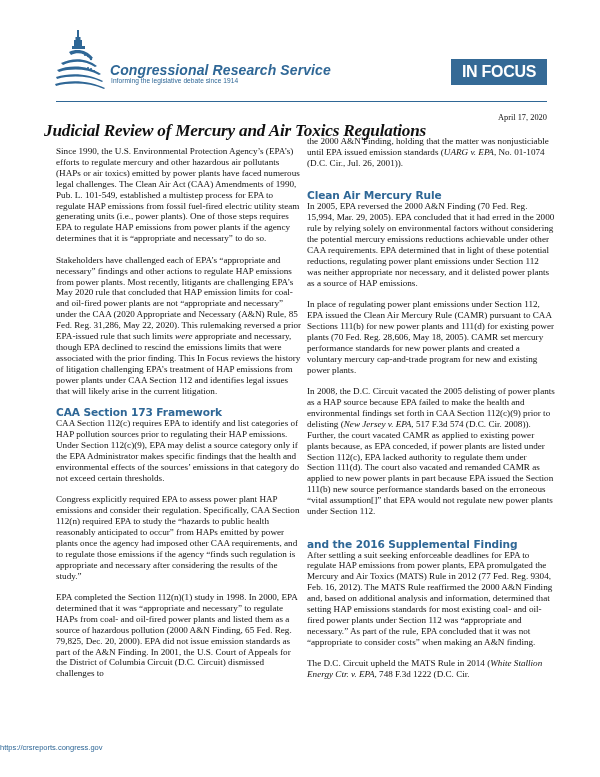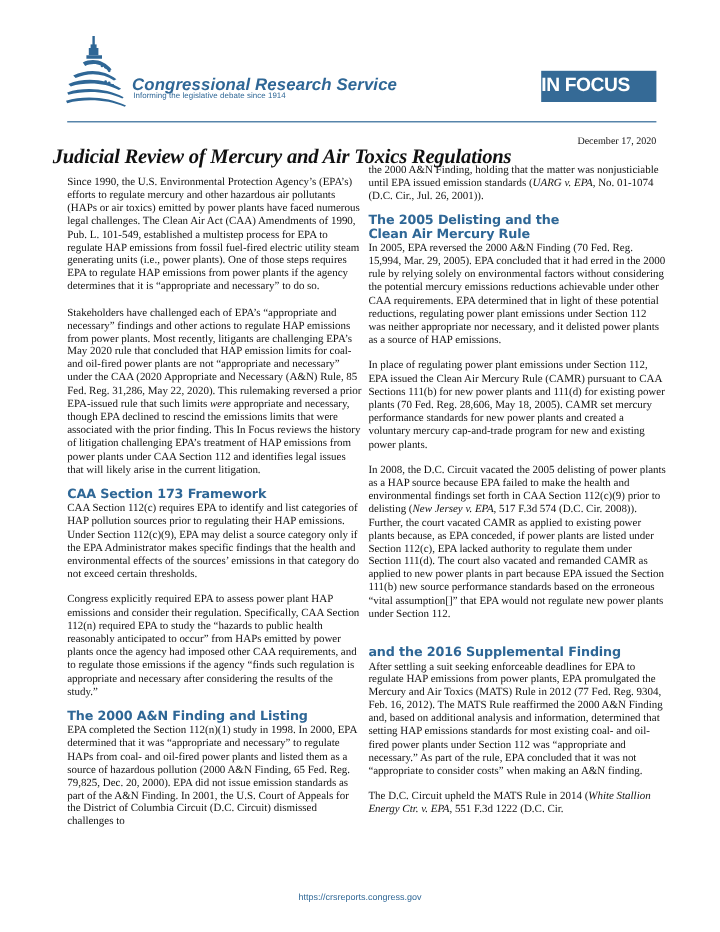--- a/index.html
+++ b/index.html
@@ -1,29 +1,29 @@
 <!DOCTYPE html>
 <html><head>
 <meta charset="utf-8">
 <style>
   html, body { margin: 0; padding: 0; background: #ffffff; }
   body { width: 600px; height: 777px; position: relative; overflow: hidden; font-family: "Liberation Serif", serif; color: #111; }
   .logo { position: absolute; left: 55px; top: 28px; width: 50px; height: 62px; }
   .org-name { position: absolute; left: 110px; top: 62px; font-family: "Liberation Sans", sans-serif; font-style: italic; font-weight: bold; font-size: 14px; color: #2f6796; letter-spacing: 0.1px; }
   .org-tagline { position: absolute; left: 111px; top: 77px; font-family: "Liberation Sans", sans-serif; font-size: 6.6px; color: #2f6796; letter-spacing: 0.05px; }
-  .badge { position: absolute; left: 451px; top: 59px; width: 96px; height: 26px; background: #356a96; color: #fff; font-family: "Liberation Sans", sans-serif; font-weight: bold; font-size: 16px; line-height: 26px; letter-spacing: -0.3px; }
+  .badge { position: absolute; left: 451px; top: 59px; width: 96px; height: 26px; background: #356a96; color: #fff; font-family: "Liberation Sans", sans-serif; font-weight: bold; font-size: 16px; line-height: 26px; text-align: center; letter-spacing: -0.3px; }
   .rule { position: absolute; left: 56px; top: 101px; width: 491px; height: 1px; background: #2f6796; }
   .date { position: absolute; right: 53px; top: 113px; font-size: 8.4px; color: #111; }
   .title { position: absolute; left: 44px; top: 121px; font-size: 17.2px; font-weight: bold; color: #111; letter-spacing: -0.2px; white-space: nowrap; font-style: italic; }
   .col { position: absolute; top: 146px; width: 246px; font-size: 9.15px; line-height: 10.9px; }
   .col-left { left: 56px; }
   .col-right { left: 307px; width: 248px; top: 136px; }
   .col p { margin: 0 0 10.6px 0; }
   .col h2 { margin: 0; font-family: "DejaVu Sans", sans-serif; font-weight: bold; font-size: 10.6px; line-height: 11px; color: #2f6796; letter-spacing: -0.1px; }
-  .footer { position: absolute; left: 0; width: 600px; top: 743px; text-align: center; font-family: "Liberation Sans", sans-serif; font-size: 7.5px; color: #2f6796; }
+  .footer { position: absolute; left: 0; width: 600px; top: 743px; font-family: "Liberation Sans", sans-serif; font-size: 7.5px; color: #2f6796; }
   em { font-style: italic; }
 </style>
 </head>
 <body>
 
 <svg class="logo" viewBox="0 0 50 62">
   <g fill="#2f6796">
     <rect x="22" y="2" width="2" height="8"></rect>
     <rect x="20.5" y="9" width="5" height="3"></rect>
     <rect x="19" y="12" width="8" height="6"></rect>
@@ -40,37 +40,36 @@
     <path d="M1 49 C16 44 35 46 48 53 L47 54 C34 48 17 47 2 51 Z"></path>
     <path d="M0 56 C16 51 36 53 50 60 L49 61 C35 55 16 54 1 58 Z"></path>
   </g>
 </svg>
 
 <div class="org-name">Congressional Research Service</div>
 <div class="org-tagline">Informing the legislative debate since 1914</div>
 <div class="badge">IN FOCUS</div>
 <div class="rule"></div>
 
-<div class="date">December 17, 2020</div>
+<div class="date">April 17, 2020</div>
 <div class="title">Judicial Review of Mercury and Air Toxics Regulations</div>
 
 <div class="col col-left">
   <p>Since 1990, the U.S. Environmental Protection Agency’s (EPA’s) efforts to regulate mercury and other hazardous air pollutants (HAPs or air toxics) emitted by power plants have faced numerous legal challenges. The Clean Air Act (CAA) Amendments of 1990, Pub. L. 101-549, established a multistep process for EPA to regulate HAP emissions from fossil fuel-fired electric utility steam generating units (i.e., power plants). One of those steps requires EPA to regulate HAP emissions from power plants if the agency determines that it is “appropriate and necessary” to do so.</p>
   <p><span>Stakeholders have challenged each of EPA’s “appropriate and necessary” findings and other actions to regulate HAP emissions from power plants. Most recently, litigants are challenging EPA’s May 2020 rule that concluded that HAP emission limits for coal- and oil-fired power plants are not “appropriate and necessary” under the CAA (2020 Appropriate and Necessary (A&amp;N) Rule, 85 Fed. Reg. 31,286, May 22, 2020). This rulemaking reversed a prior EPA-issued rule that such limits </span><em>were</em><span> appropriate and necessary, though EPA declined to rescind the emissions limits that were associated with the prior finding. This In Focus reviews the history of litigation challenging EPA’s treatment of HAP emissions from power plants under CAA Section 112 and identifies legal issues that will likely arise in the current litigation.</span></p>
   <h2>CAA Section 173 Framework</h2>
   <p>CAA Section 112(c) requires EPA to identify and list categories of HAP pollution sources prior to regulating their HAP emissions. Under Section 112(c)(9), EPA may delist a source category only if the EPA Administrator makes specific findings that the health and environmental effects of the sources’ emissions in that category do not exceed certain thresholds.</p>
   <p>Congress explicitly required EPA to assess power plant HAP emissions and consider their regulation. Specifically, CAA Section 112(n) required EPA to study the “hazards to public health reasonably anticipated to occur” from HAPs emitted by power plants once the agency had imposed other CAA requirements, and to regulate those emissions if the agency “finds such regulation is appropriate and necessary after considering the results of the study.”</p>
-  <h2>The 2000 A&amp;N Finding and Listing</h2>
   <p>EPA completed the Section 112(n)(1) study in 1998. In 2000, EPA determined that it was “appropriate and necessary” to regulate HAPs from coal- and oil-fired power plants and listed them as a source of hazardous pollution (2000 A&amp;N Finding, 65 Fed. Reg. 79,825, Dec. 20, 2000). EPA did not issue emission standards as part of the A&amp;N Finding. In 2001, the U.S. Court of Appeals for the District of Columbia Circuit (D.C. Circuit) dismissed challenges to</p>
 </div>
 
 <div class="col col-right">
   <p><span>the 2000 A&amp;N Finding, holding that the matter was nonjusticiable until EPA issued emission standards (</span><em>UARG v. EPA</em><span>, No. 01-1074 (D.C. Cir., Jul. 26, 2001)).</span></p>
-  <h2><span>The 2005 Delisting and the</span><br><span>Clean Air Mercury Rule</span></h2>
+  <h2><br><span>Clean Air Mercury Rule</span></h2>
   <p>In 2005, EPA reversed the 2000 A&amp;N Finding (70 Fed. Reg. 15,994, Mar. 29, 2005). EPA concluded that it had erred in the 2000 rule by relying solely on environmental factors without considering the potential mercury emissions reductions achievable under other CAA requirements. EPA determined that in light of these potential reductions, regulating power plant emissions under Section 112 was neither appropriate nor necessary, and it delisted power plants as a source of HAP emissions.</p>
   <p>In place of regulating power plant emissions under Section 112, EPA issued the Clean Air Mercury Rule (CAMR) pursuant to CAA Sections 111(b) for new power plants and 111(d) for existing power plants (70 Fed. Reg. 28,606, May 18, 2005). CAMR set mercury performance standards for new power plants and created a voluntary mercury cap-and-trade program for new and existing power plants.</p>
   <p><span>In 2008, the D.C. Circuit vacated the 2005 delisting of power plants as a HAP source because EPA failed to make the health and environmental findings set forth in CAA Section 112(c)(9) prior to delisting (</span><em>New Jersey v. EPA</em><span>, 517 F.3d 574 (D.C. Cir. 2008)). Further, the court vacated CAMR as applied to existing power plants because, as EPA conceded, if power plants are listed under Section 112(c), EPA lacked authority to regulate them under Section 111(d). The court also vacated and remanded CAMR as applied to new power plants in part because EPA issued the Section 111(b) new source performance standards based on the erroneous “vital assumption[]” that EPA would not regulate new power plants under Section 112.</span></p>
   <h2><br><span>and the 2016 Supplemental Finding</span></h2>
   <p>After settling a suit seeking enforceable deadlines for EPA to regulate HAP emissions from power plants, EPA promulgated the Mercury and Air Toxics (MATS) Rule in 2012 (77 Fed. Reg. 9304, Feb. 16, 2012). The MATS Rule reaffirmed the 2000 A&amp;N Finding and, based on additional analysis and information, determined that setting HAP emissions standards for most existing coal- and oil-fired power plants under Section 112 was “appropriate and necessary.” As part of the rule, EPA concluded that it was not “appropriate to consider costs” when making an A&amp;N finding.</p>
-  <p><span>The D.C. Circuit upheld the MATS Rule in 2014 (</span><em>White Stallion Energy Ctr. v. EPA</em><span>, 551 F.3d 1222 (D.C. Cir.</span></p>
+  <p><span>The D.C. Circuit upheld the MATS Rule in 2014 (</span><em>White Stallion Energy Ctr. v. EPA</em><span>, 748 F.3d 1222 (D.C. Cir.</span></p>
 </div>
 
 <div class="footer">https://crsreports.congress.gov</div>
 
 </body></html>

